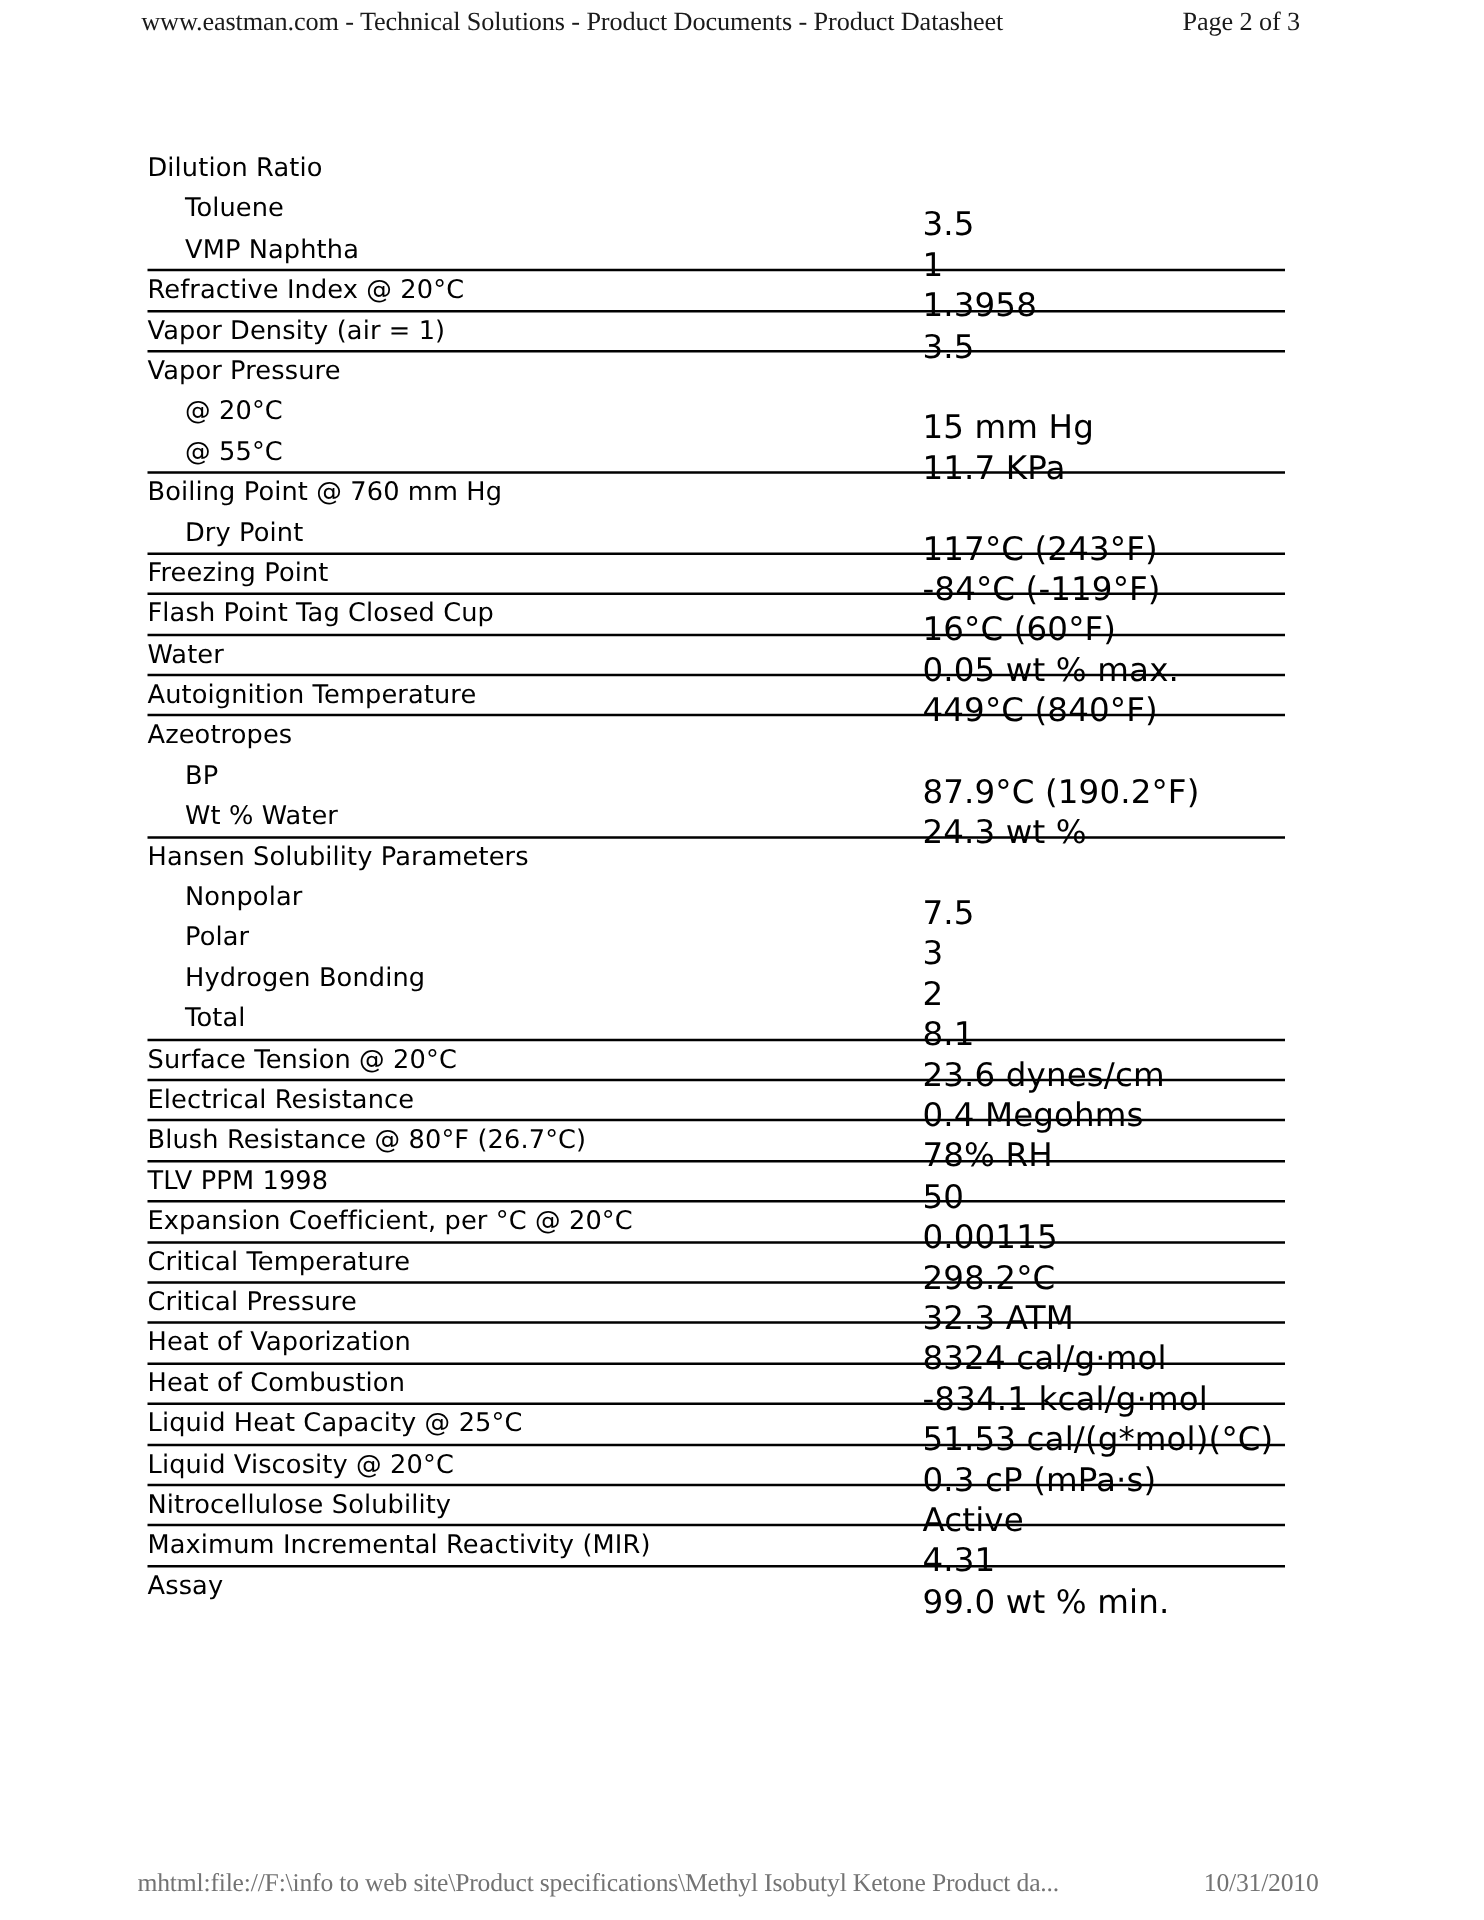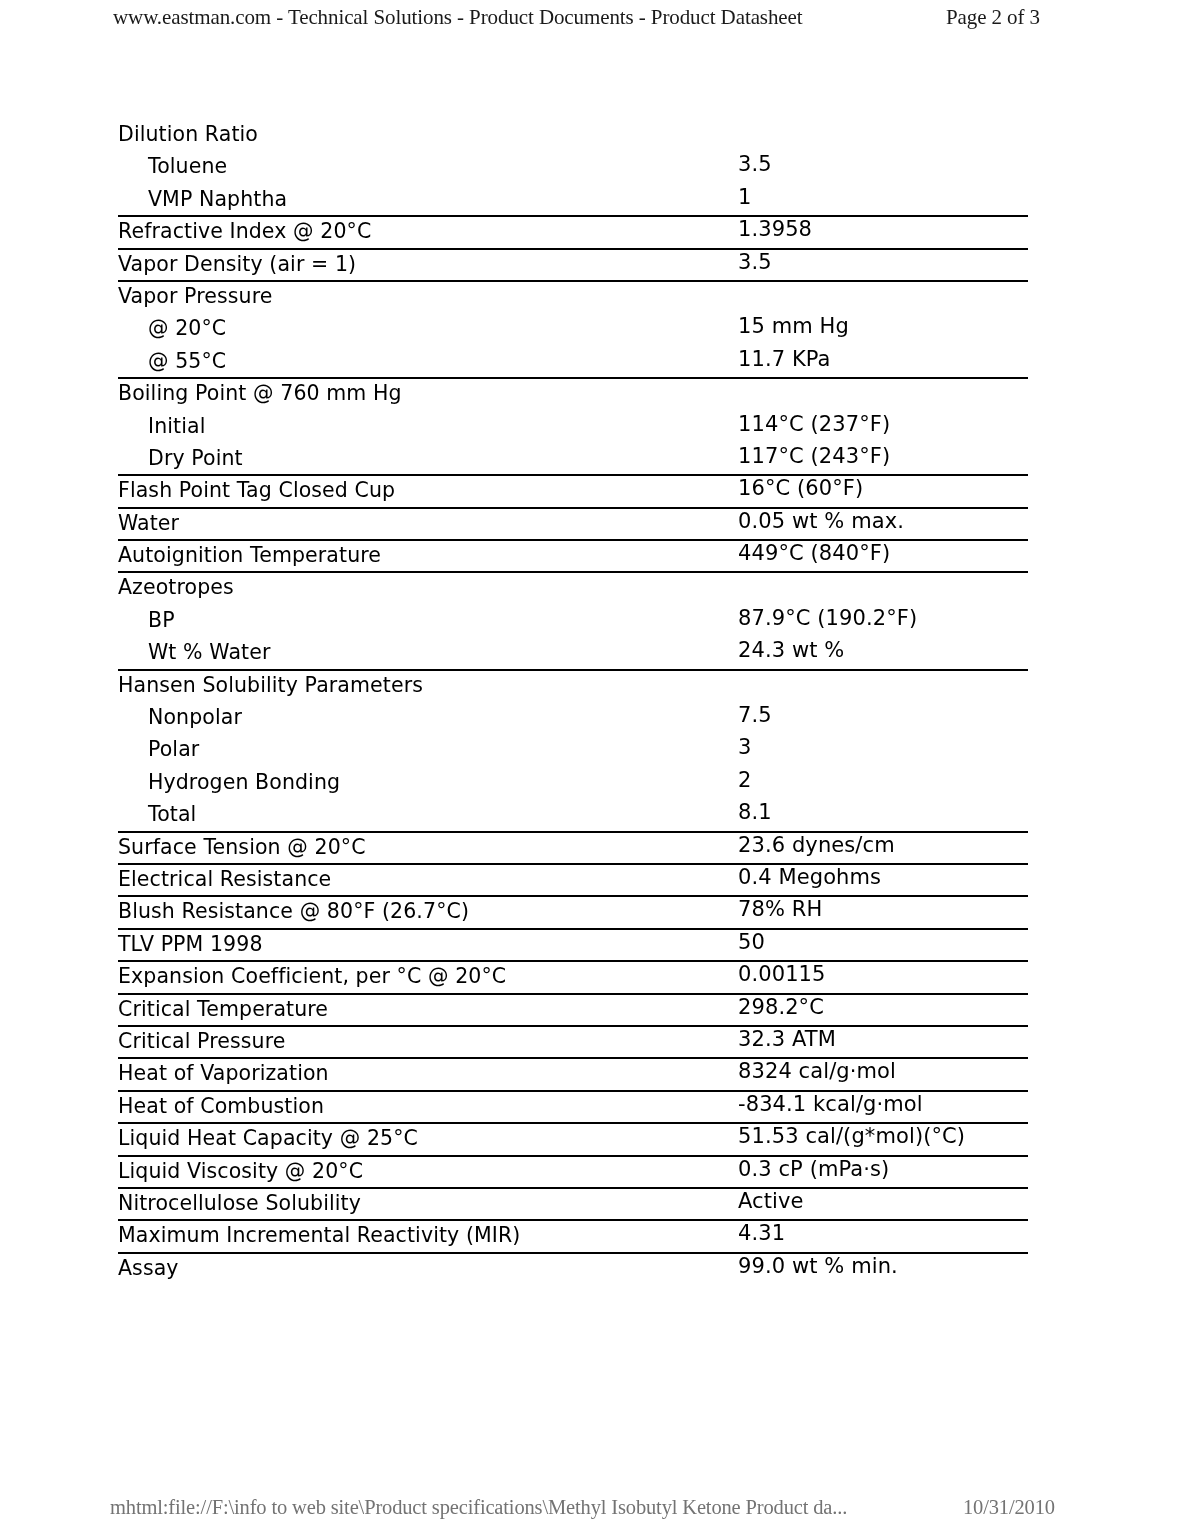--- a/index.html
+++ b/index.html
@@ -88,22 +88,22 @@
     line-height: 24px;
     white-space: nowrap;
     letter-spacing: 0.1px;
   }
   .spec-row.sub .spec-label {
     left: 30px;
   }
   .spec-value {
     position: absolute;
     left: 620px;
-    top: 0px;
-    font-size: 21px;
+    top: 16px;
+    font-size: 26px;
     line-height: 24px;
     white-space: nowrap;
     letter-spacing: 0.1px;
   }
 </style>
 </head>
 <body>
 
 <div id="page-header">
   <span class="hdr-left">www.eastman.com - Technical Solutions - Product Documents - Product Datasheet</span>
@@ -140,27 +140,27 @@
       <span class="spec-value">15 mm Hg</span>
     </div>
     <div class="spec-row sub ruled">
       <span class="spec-label">@ 55°C</span>
       <span class="spec-value">11.7 KPa</span>
     </div>
     <div class="spec-row">
       <span class="spec-label">Boiling Point @ 760 mm Hg</span>
       <span class="spec-value"></span>
     </div>
-    <div class="spec-row sub">
-      <span class="spec-label">Initial</span>
-      <span class="spec-value">114°C (237°F)</span>
-    </div>
     <div class="spec-row sub ruled">
       <span class="spec-label">Dry Point</span>
       <span class="spec-value">117°C (243°F)</span>
+    </div>
+    <div class="spec-row ruled">
+      <span class="spec-label">Freezing Point</span>
+      <span class="spec-value">-84°C (-119°F)</span>
     </div>
     <div class="spec-row ruled">
       <span class="spec-label">Flash Point   Tag Closed Cup</span>
       <span class="spec-value">16°C (60°F)</span>
     </div>
     <div class="spec-row ruled">
       <span class="spec-label">Water</span>
       <span class="spec-value">0.05 wt % max.</span>
     </div>
     <div class="spec-row ruled">

